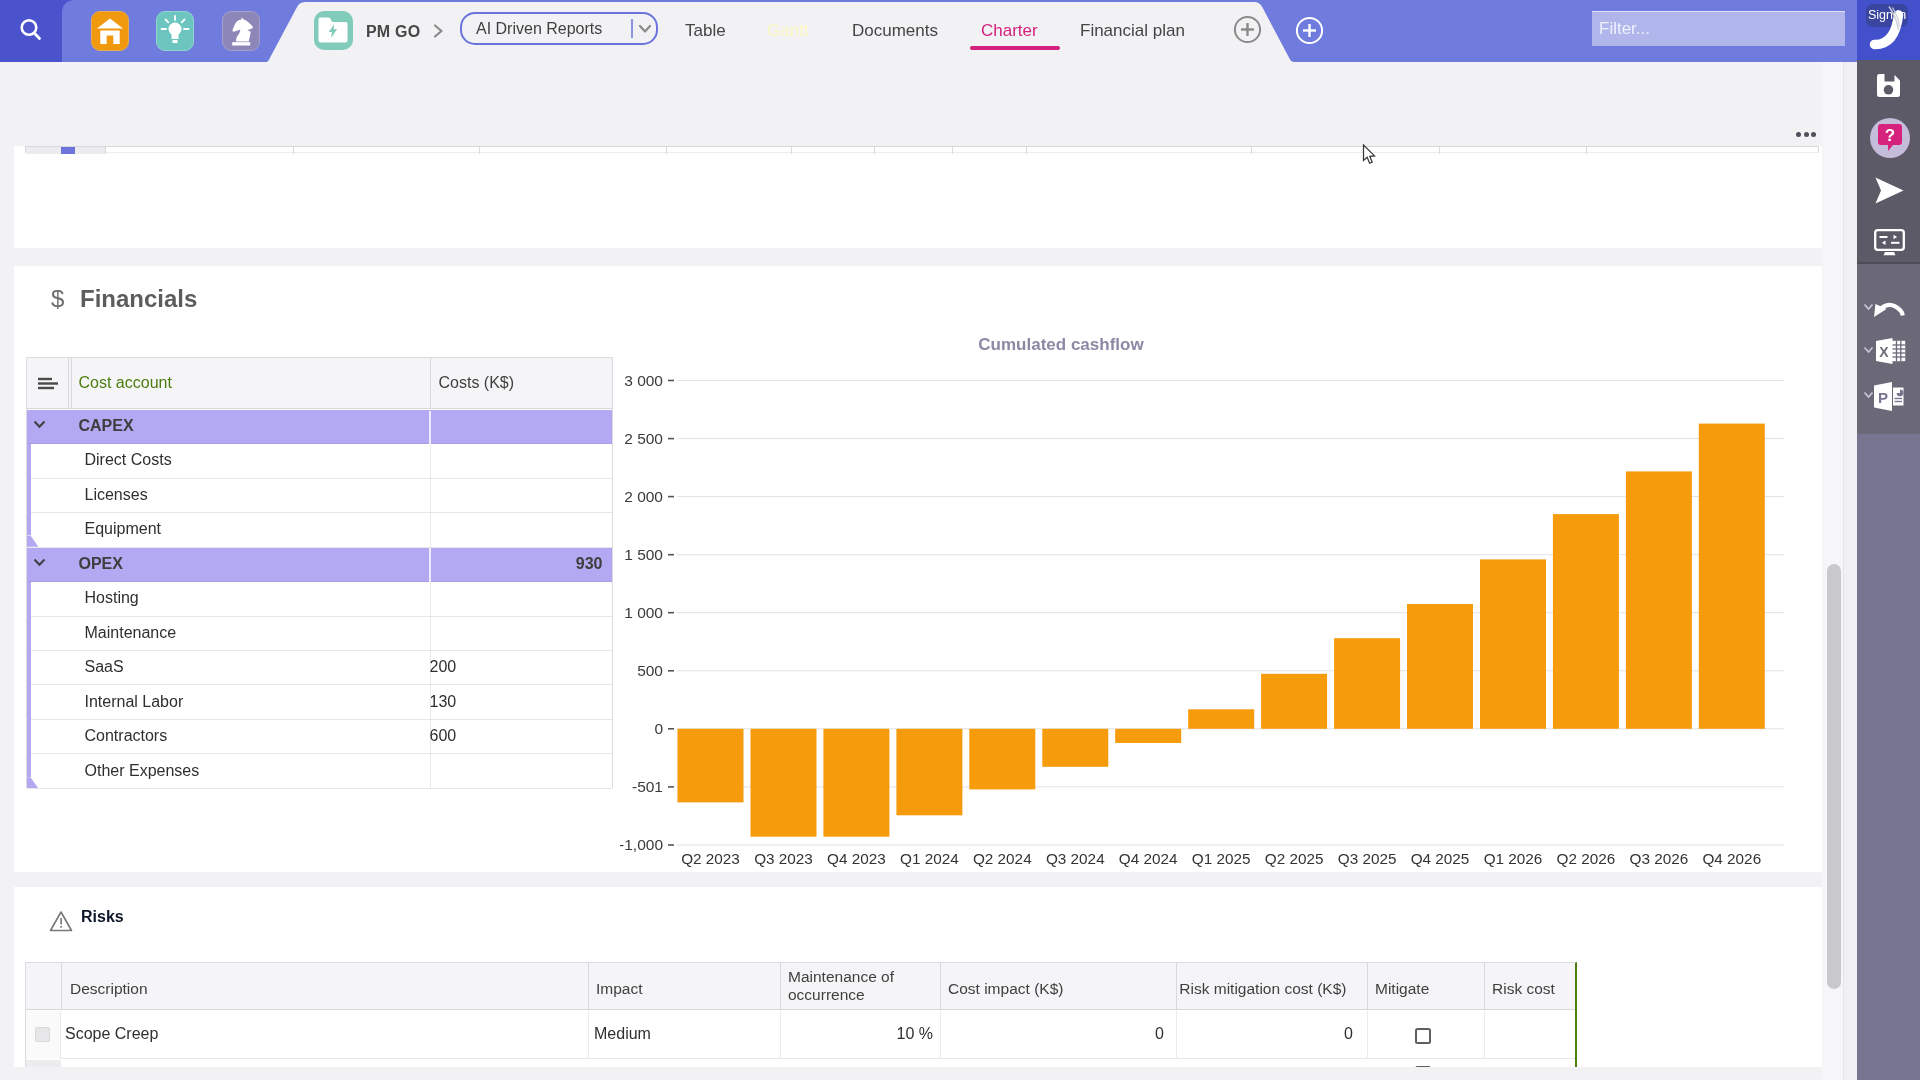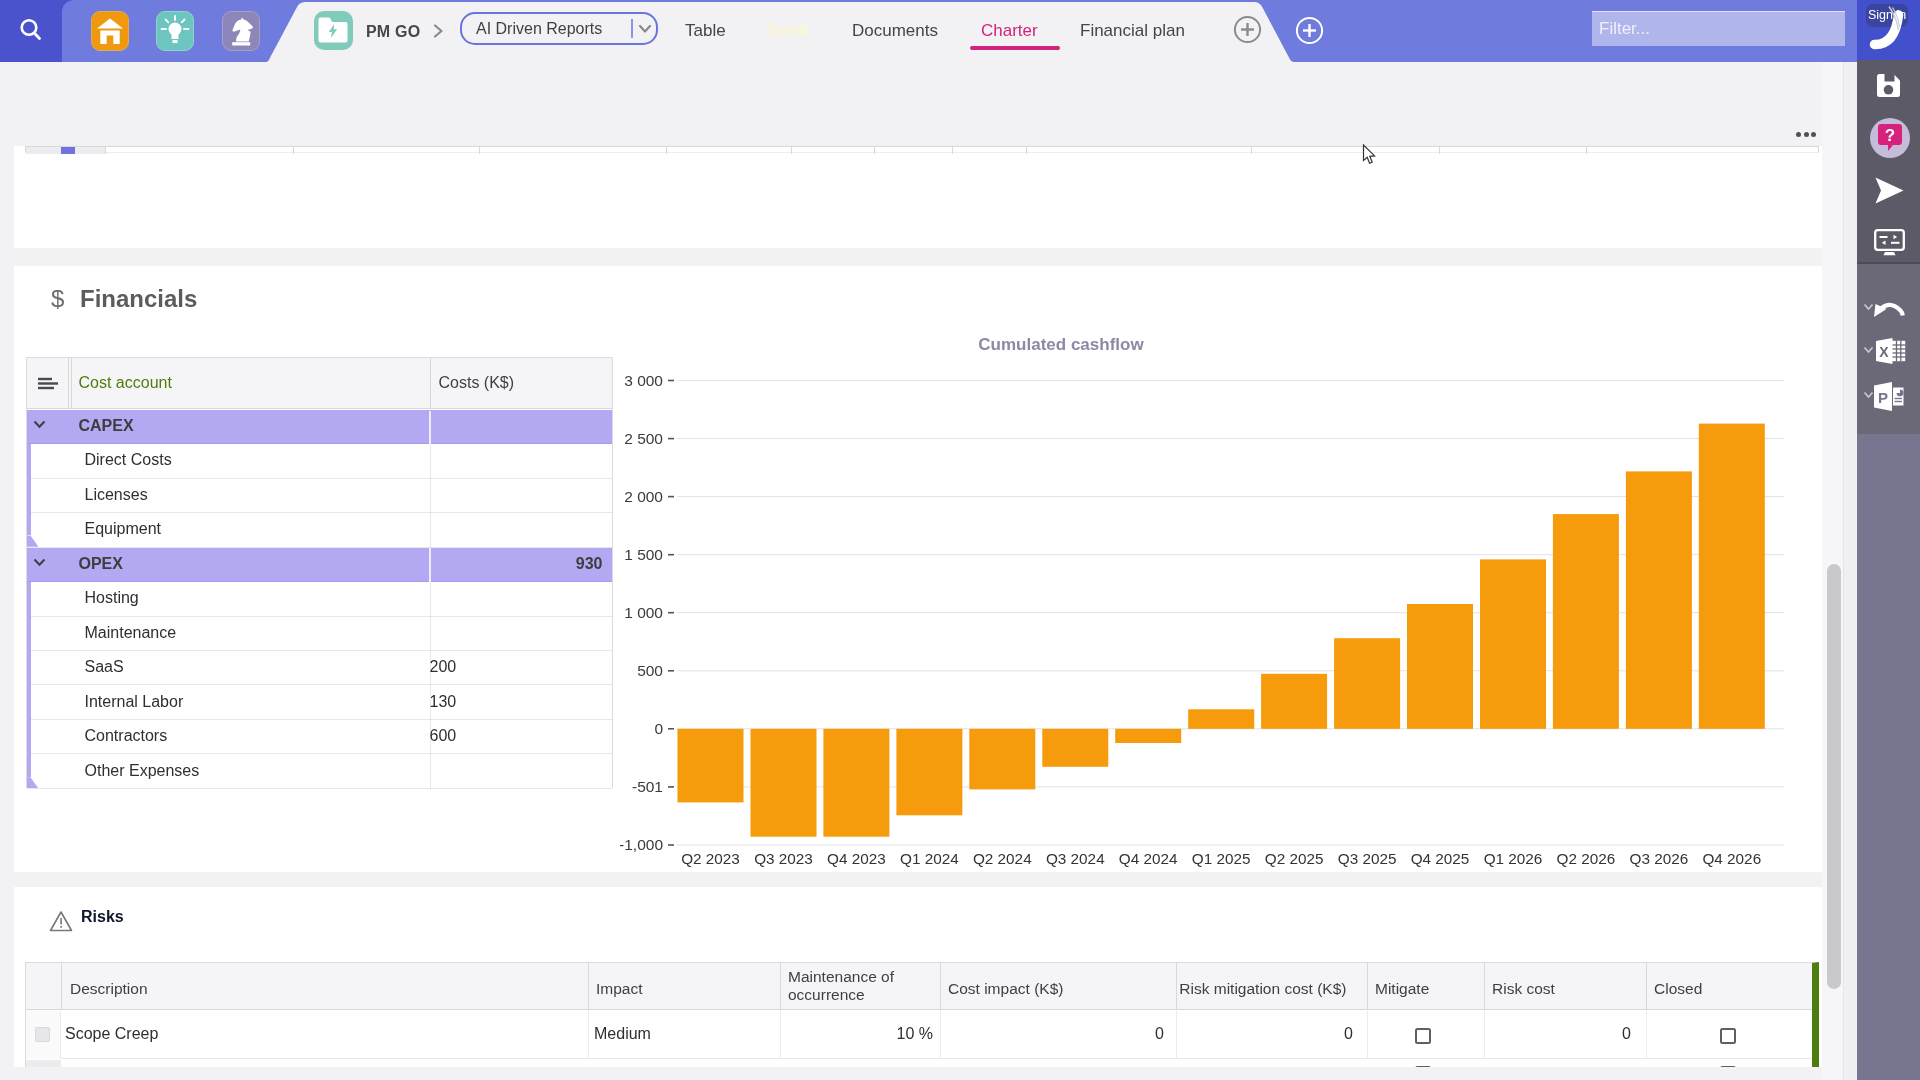--- a/index.html
+++ b/index.html
@@ -197,21 +197,21 @@
   </svg>
 
   <div class="abs" style="left:14px; top:887px; width:1808px; height:180px; background:#fff;"></div>
   <svg class="abs" style="left:49px; top:910px;" width="24" height="22" viewBox="0 0 24 22">
     <path d="M12 2 L22.5 20.5 H1.5 Z" fill="none" stroke="#787878" stroke-width="1.6" stroke-linejoin="round"></path>
     <rect x="11.3" y="8" width="1.6" height="6.5" fill="#787878"></rect>
     <rect x="11.3" y="16" width="1.6" height="1.8" fill="#787878"></rect>
   </svg>
   <div class="abs" style="left:81px; top:908px; width:300px; height:28px; color:#0f172a; font-size:16px; font-weight:bold;">Risks</div>
 
-  <div id="risktable" class="abs" style="left:25px; top:962px; width:1794px; height:105px; overflow:hidden; font-size:15.5px; color:#3f3f3f; border-left:1px solid #dcdce0; border-right:7px solid #4d7c0f; border-top:1px solid #dcdce0;">
+  <div id="risktable" class="abs" style="left:25px; top:962px; width:1552px; height:105px; overflow:hidden; font-size:15.5px; color:#3f3f3f; border-left:1px solid #dcdce0; border-right:2px solid #4d7c0f; border-top:1px solid #dcdce0;">
 
     <div class="abs" style="left:0; top:0; width:1794px; height:47px; background:#f5f5f7; border-bottom:1px solid #d8d8dc;"></div>
     <div class="abs hv" style="left:35px;"></div>
     <div class="abs hv" style="left:562px;"></div>
     <div class="abs hv" style="left:754px;"></div>
     <div class="abs hv" style="left:914px;"></div>
     <div class="abs hv" style="left:1150px;"></div>
     <div class="abs hv" style="left:1341px;"></div>
     <div class="abs hv" style="left:1458px;"></div>
     <div class="abs hv" style="left:1620px;"></div>

